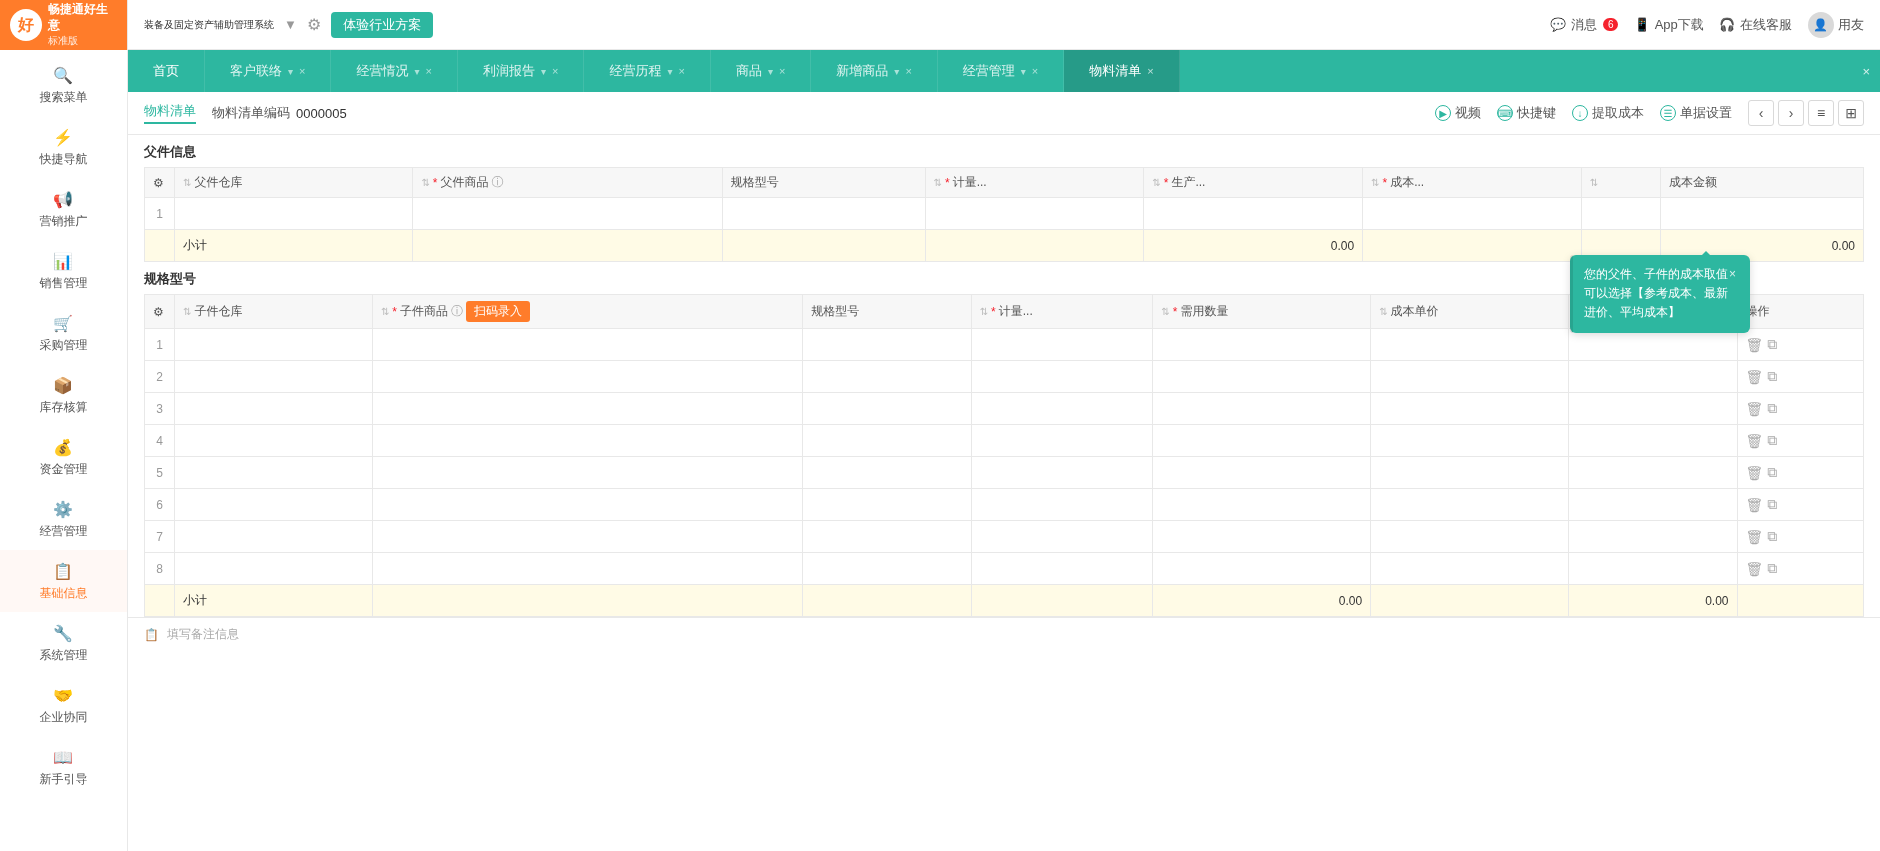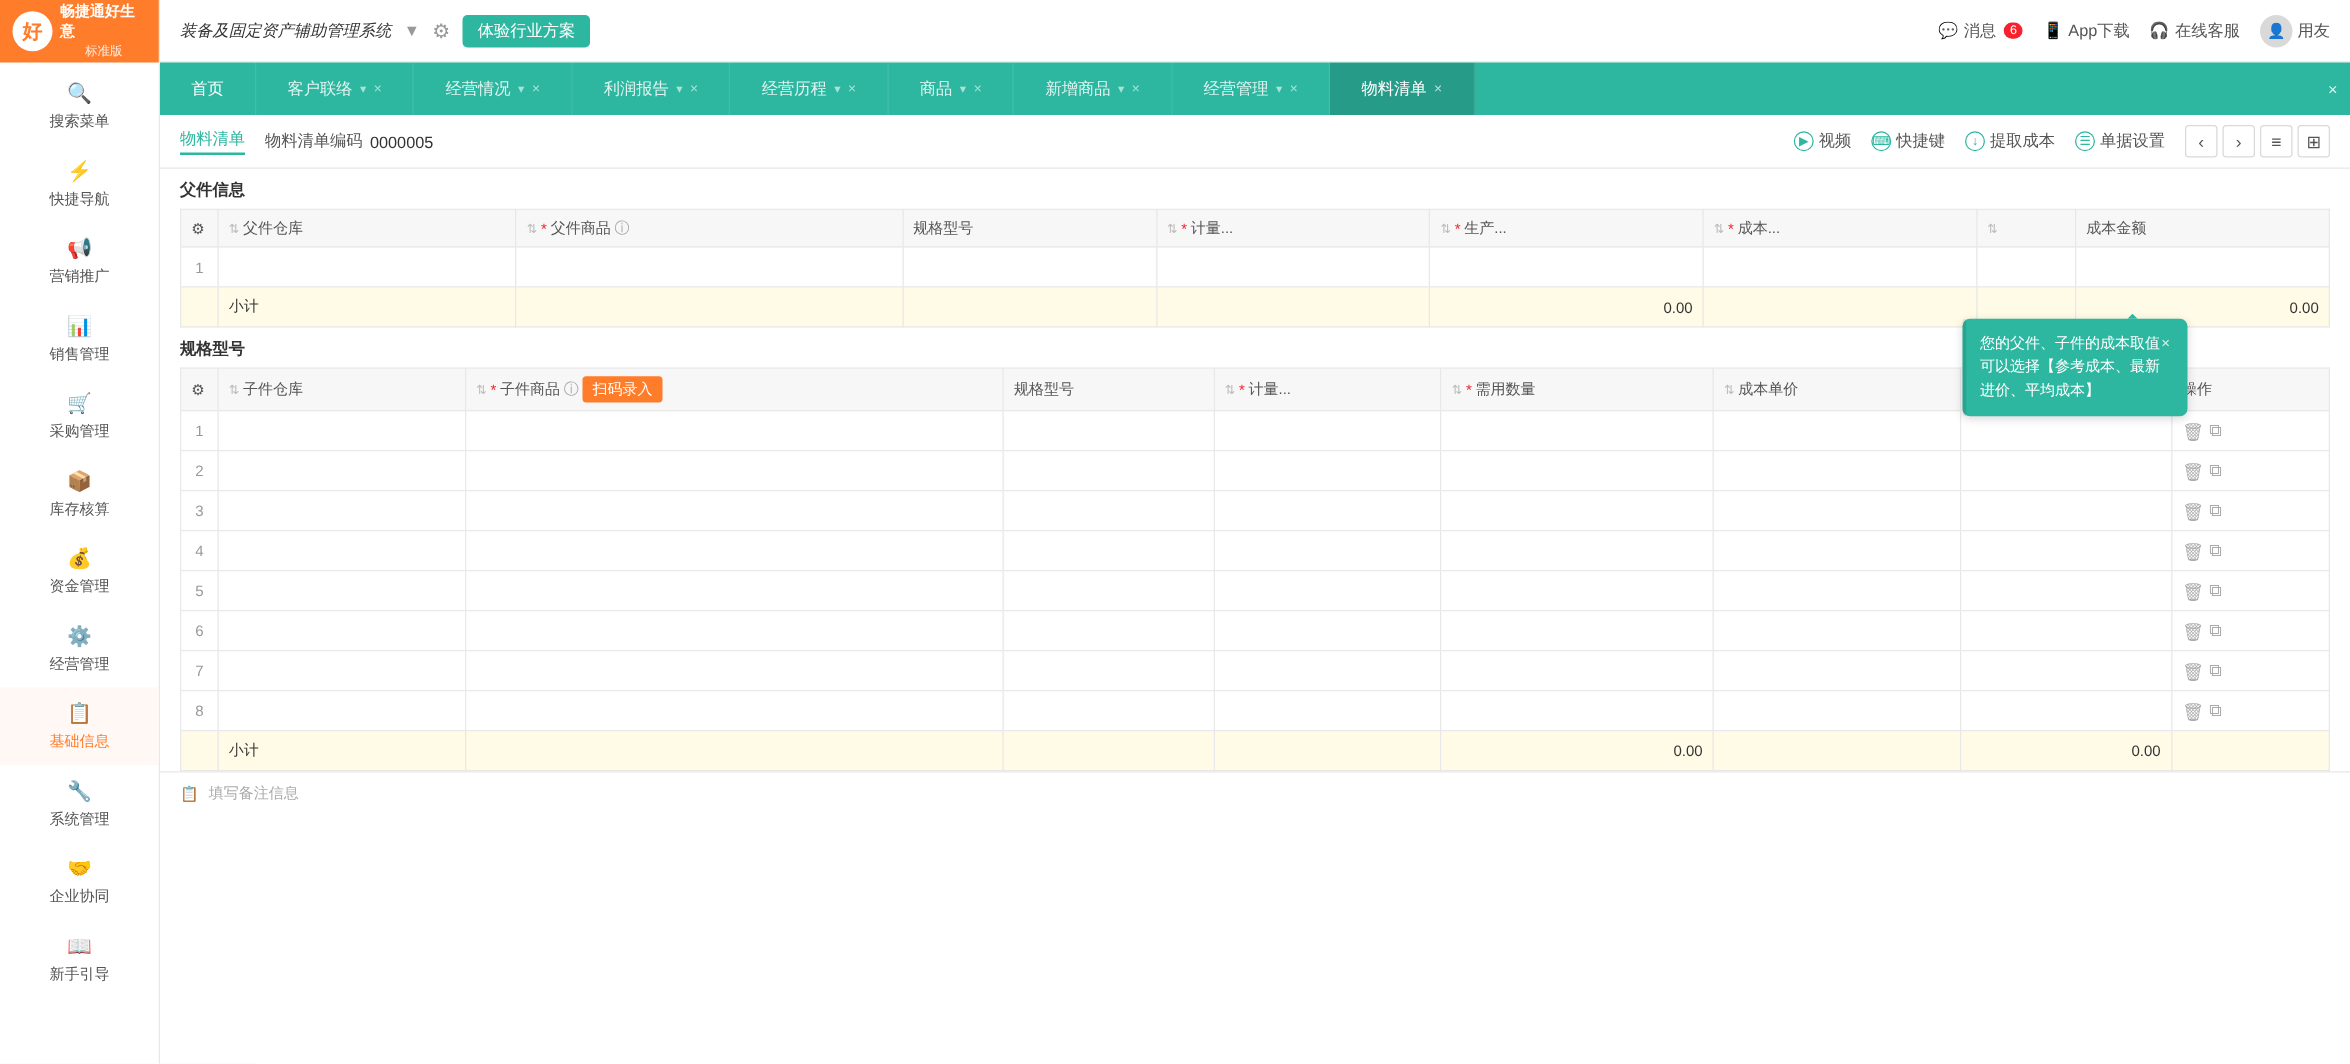--- a/index.html
+++ b/index.html
@@ -30,21 +30,21 @@
       border-radius: 50%;
       display: flex;
       align-items: center;
       justify-content: center;
       color: #ff7c2a;
       font-size: 16px;
       font-weight: bold;
       flex-shrink: 0;
     }
     .sidebar-title { font-size: 12px; font-weight: bold; line-height: 1.3; }
-    .sidebar-subtitle { font-size: 10px; color: rgba(255,255,255,0.85); margin-left: 20px; }
+    .sidebar-subtitle { font-size: 10px; color: rgba(255,255,255,0.85); }
     .sidebar-nav { flex: 1; overflow-y: auto; padding: 4px 0; }
     .sidebar-item {
       display: flex;
       flex-direction: column;
       align-items: center;
       padding: 10px 4px;
       cursor: pointer;
       color: #555;
       font-size: 12px;
       gap: 3px;
@@ -72,21 +72,21 @@
       background: #fff;
       border-bottom: 1px solid #e8e8e8;
       display: flex;
       align-items: center;
       justify-content: space-between;
       padding: 0 16px;
       height: 50px;
       flex-shrink: 0;
     }
     .topbar-left { display: flex; align-items: center; gap: 10px; }
-    .topbar-system-title { font-size: 13px; color: #333; font-style: italic; }
+    .topbar-system-title { font-size: 10px; color: #333; }
     .topbar-dropdown { color: #999; cursor: pointer; }
     .topbar-setting { color: #999; font-size: 16px; cursor: pointer; }
     .topbar-trial-btn {
       background: #2db7a0;
       color: #fff;
       border: none;
       border-radius: 4px;
       padding: 4px 12px;
       cursor: pointer;
       font-size: 13px;

